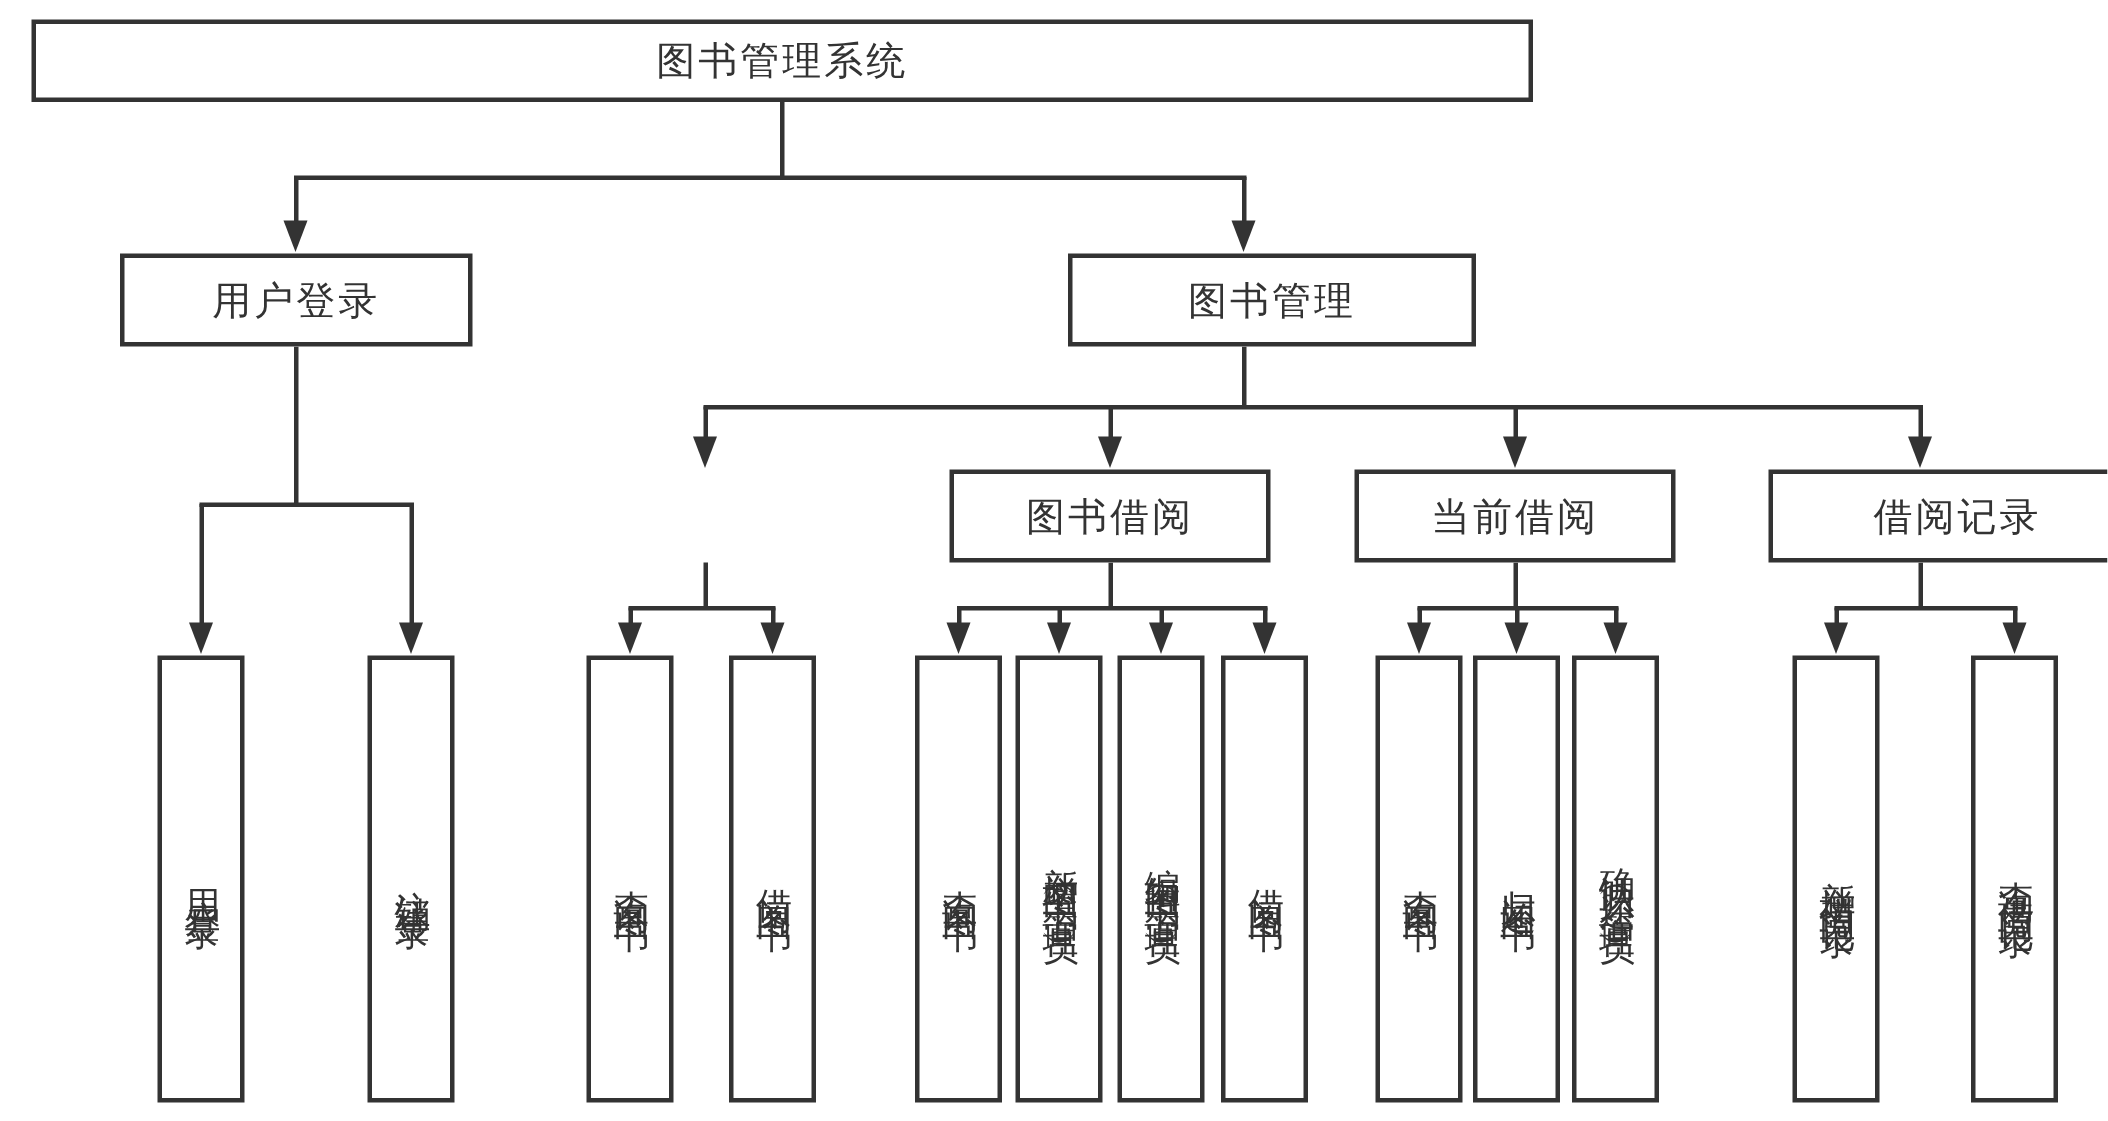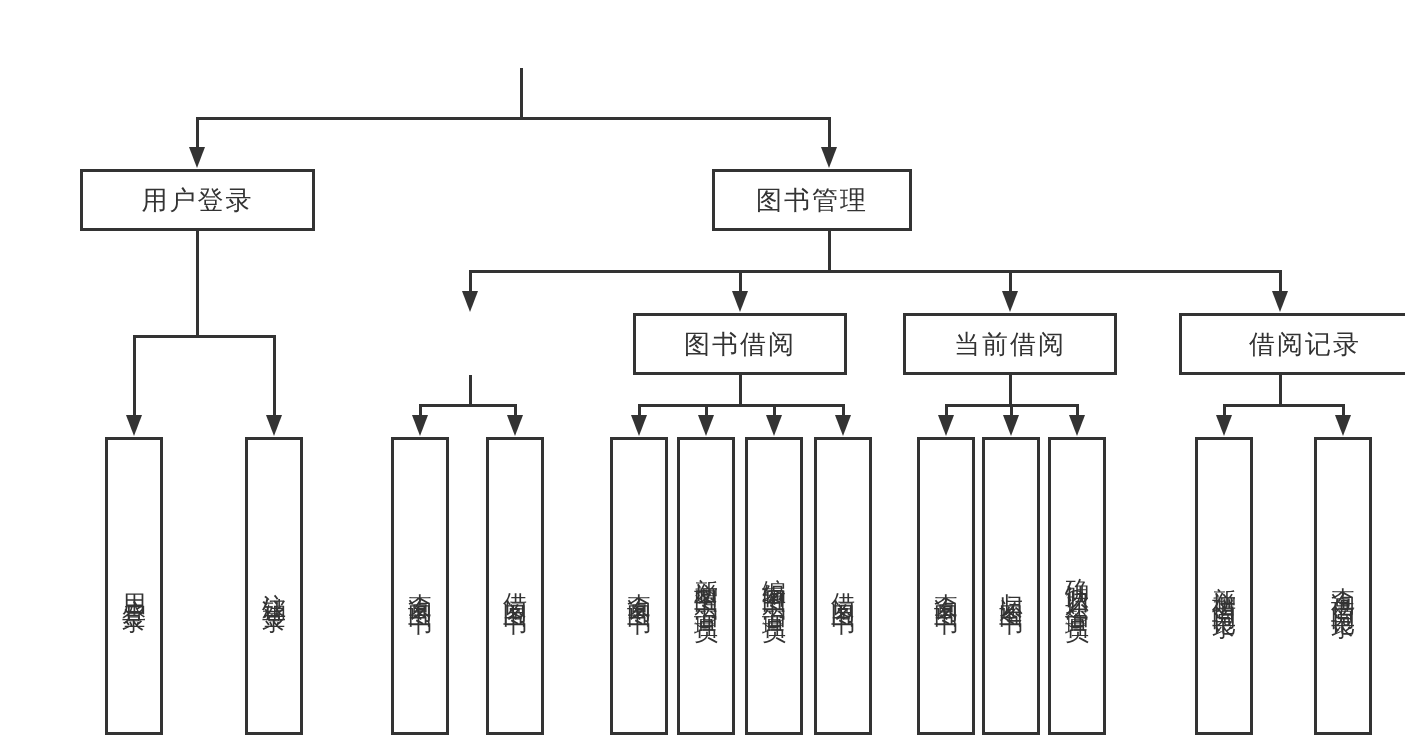--- a/index.html
+++ b/index.html
@@ -110,23 +110,24 @@
       <div class="ar" style="left: 698px; top: 415px;"></div>
       <div class="ar" style="left: 766px; top: 415px;"></div>
       <div class="ar" style="left: 835px; top: 415px;"></div>
       <div class="ar" style="left: 938px; top: 415px;"></div>
       <div class="ar" style="left: 1003px; top: 415px;"></div>
       <div class="ar" style="left: 1069px; top: 415px;"></div>
       <div class="ar" style="left: 1216px; top: 415px;"></div>
       <div class="ar" style="left: 1335px; top: 415px;"></div>
     </div>
 
+  <div class="hbox" style="left:21px;top:13px;width:1001px;height:55px">图书管理系统</div>
 
   <div class="hbox" style="left:80px;top:169px;width:235px;height:62px">用户登录</div>
-  <div class="hbox" style="left:712px;top:169px;width:200px;height:62px">图书管理</div>
+  <div class="hbox" style="left:712px;top:169px;width:272px;height:62px">图书管理</div>
 
   <div class="hbox" style="left:633px;top:313px;width:214px;height:62px">图书借阅</div>
   <div class="hbox" style="left:903px;top:313px;width:214px;height:62px">当前借阅</div>
   <div class="hbox" style="left:1179px;top:313px;width:252px;height:62px">借阅记录</div>
 
   <div class="vbox" style="left:105px">
     <span>用户登录</span>
     </div>
   <div class="vbox" style="left:245px">
     <span>注销登录</span>

